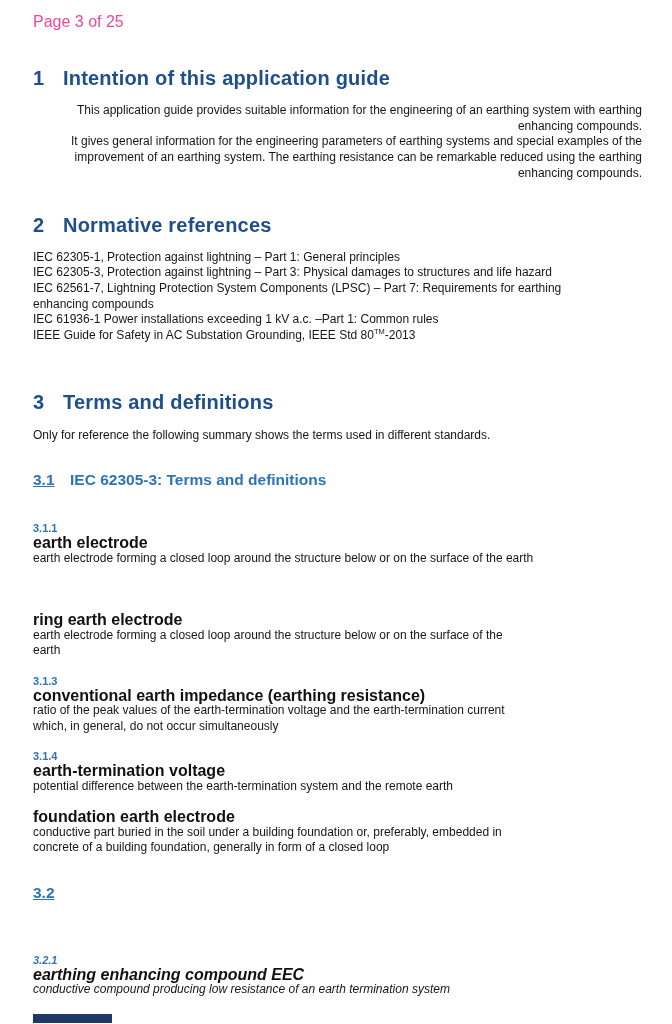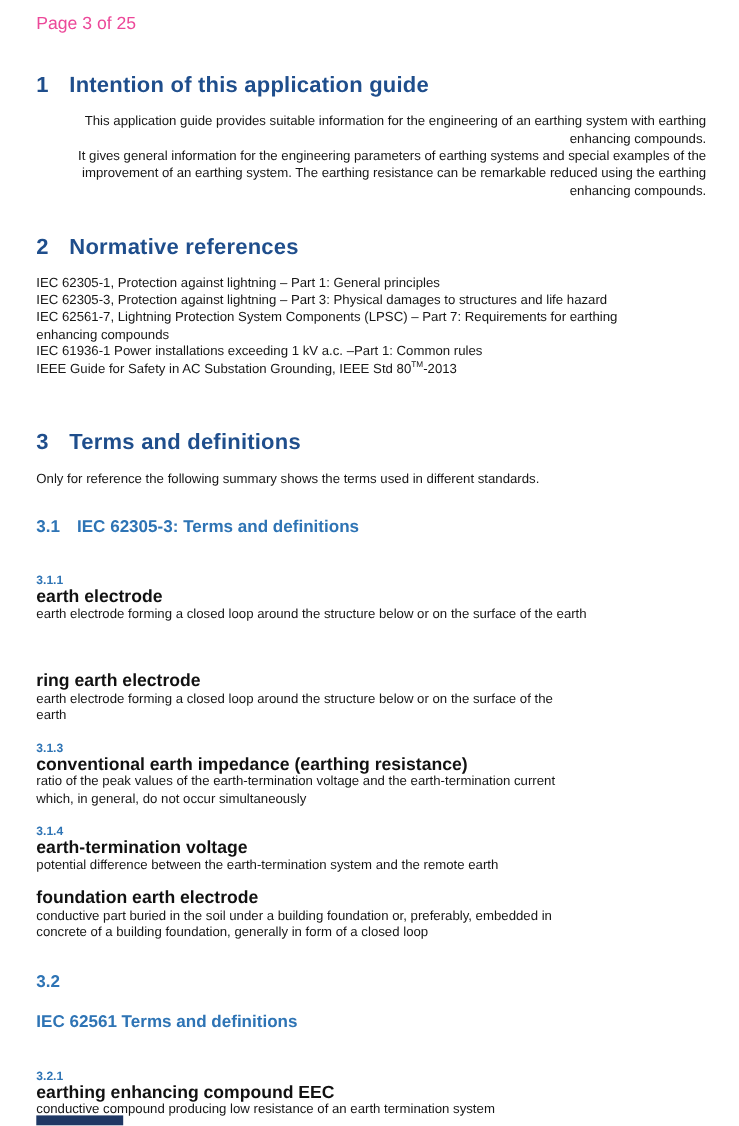--- a/index.html
+++ b/index.html
@@ -49,26 +49,26 @@
   .intro { margin-top: 14px; }
 
   .h3 {
     display: flex;
     align-items: baseline;
     color: #2E74B5;
     font-size: 15.5px;
     font-weight: bold;
     line-height: 19px;
   }
-  .h3 .h-num { width: 37px; flex: 0 0 37px; }
+  .h3 .h-num { width: 37px; flex: 0 0 37px; text-decoration: underline; }
   .h3-31 { margin-top: 27px; }
   .h3-32 { margin-top: 27px; flex-direction: column; }
 
   .terms { margin-top: 32px; }
-  .terms-32 { margin-top: 33px; }
+  .terms-32 { margin-top: 33px; font-style: italic; }
   .term-block { margin-bottom: 15px; }
   .term-block.mb-lg { margin-bottom: 46px; }
   .term-id {
     color: #2E74B5;
     font-size: 11px;
     font-weight: bold;
     line-height: 14px;
   }
   .term-name {
     font-size: 16px;
@@ -160,21 +160,20 @@
     </div>
     <div class="term-block">
       <div class="term-name">foundation earth electrode</div>
       <div class="term-def">conductive part buried in the soil under a building foundation or, preferably, embedded in
 concrete of a building foundation, generally in form of a closed loop</div>
     </div>
   </div>
 
   <div class="h3 h3-32">
     <span class="h-num">3.2</span>
-    <span>IEC 62561 Terms and definitions</span>
   </div>
 
   <div class="terms terms-32">
     <div class="term-block">
       <div class="term-id">3.2.1</div>
       <div class="term-name">earthing enhancing compound EEC</div>
       <div class="term-def">conductive compound producing low resistance of an earth termination system</div>
     </div>
   </div>
 

